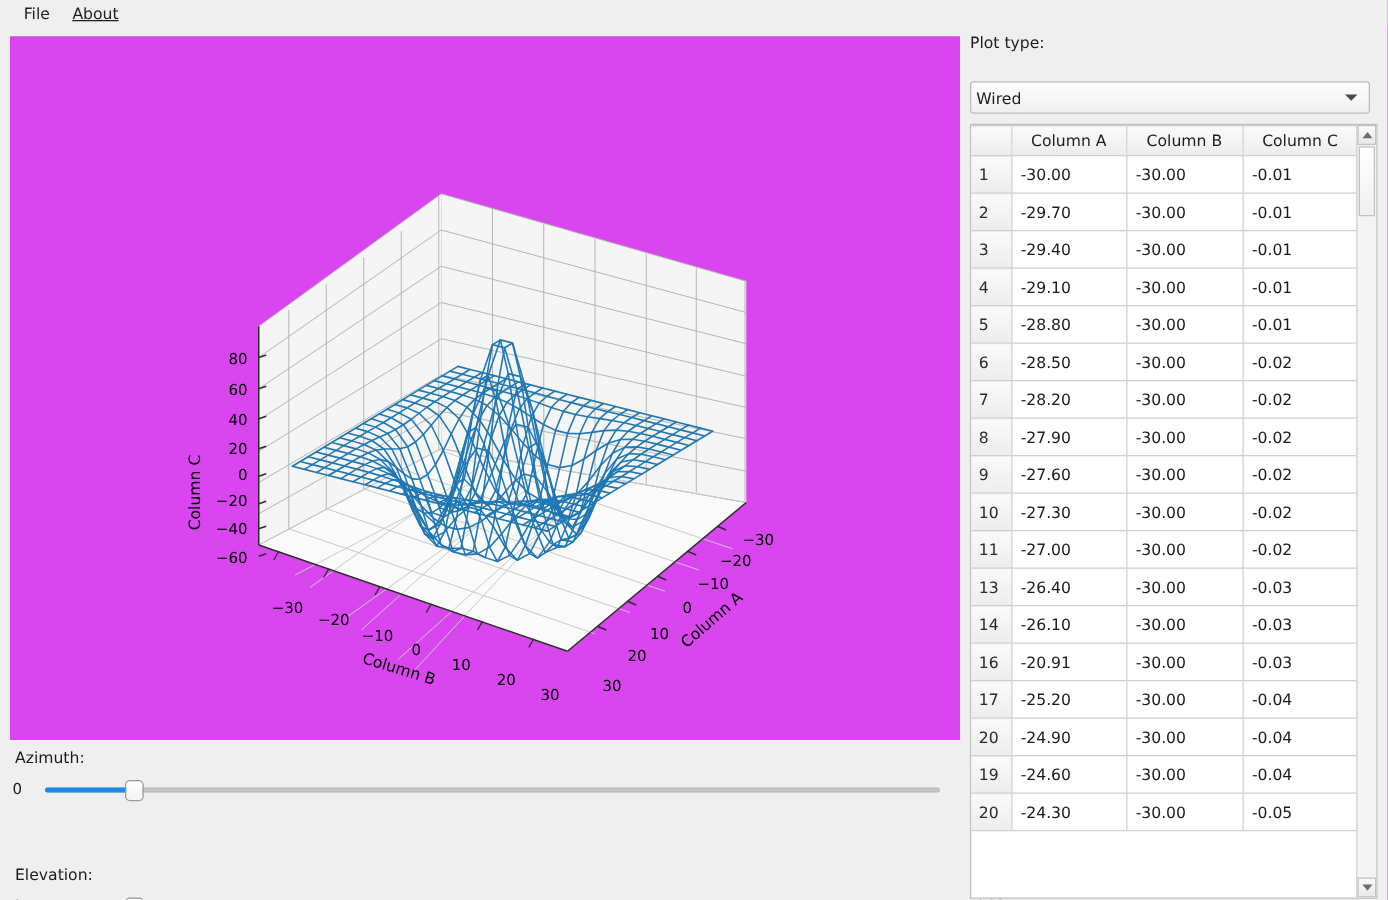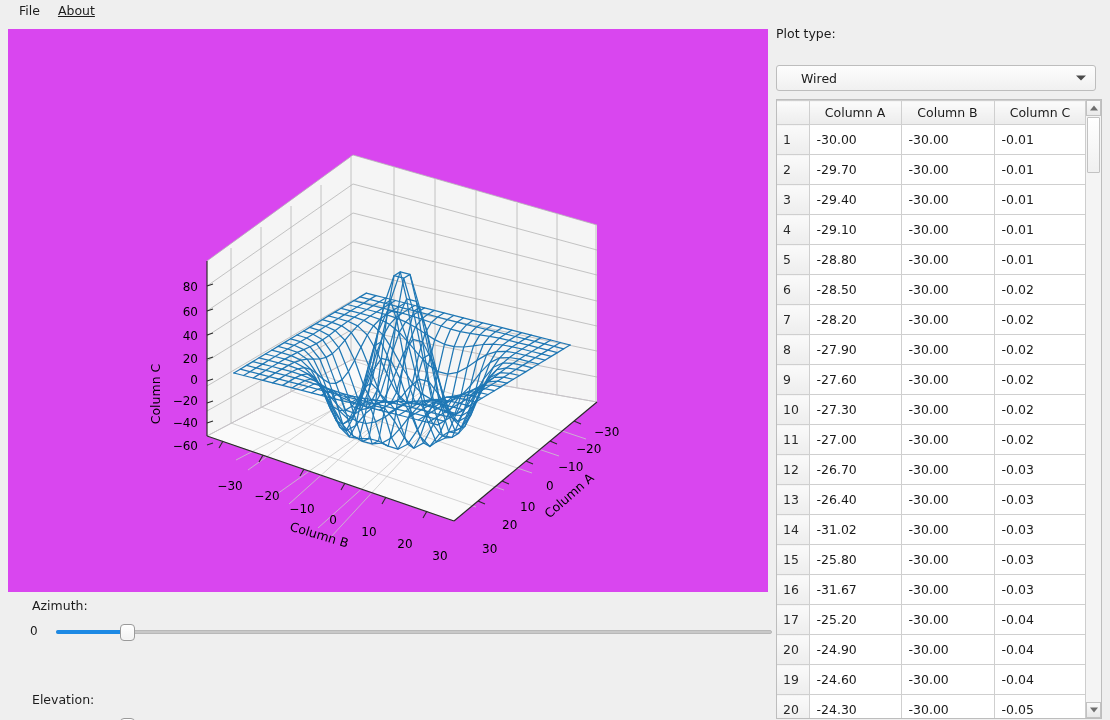--- a/index.html
+++ b/index.html
@@ -16,40 +16,40 @@
   .menubar{position:absolute;left:0;top:0;width:1110px;height:21px;background:#efefef;
            display:flex;align-items:center;padding-left:10px;box-sizing:border-box;}
   .menuitem{padding:1px 9px;font-size:12.5px;color:#1d1d1d;cursor:default;line-height:15px;}
   .menuitem .u{text-decoration:underline;}
 
   
   .canvas-wrap{position:absolute;left:8px;top:29px;width:760px;height:563px;background:#d946ef;}
   .canvas-wrap svg{display:block;}
 
   
-  .slider-block{position:absolute;left:0;width:768px;margin-left:20px;}
+  .slider-block{position:absolute;left:0;width:768px;}
   .slider-label{font-size:12.5px;color:#1b1b1b;padding-left:12px;}
   .slider-row{display:flex;align-items:center;padding:0 12px 0 10px;box-sizing:border-box;width:768px;}
   .slider-end{font-size:12px;color:#1b1b1b;width:22px;text-align:left;}
   .slider-end.right{text-align:right;width:28px;}
   .slider-track-wrap{position:relative;flex:1;height:18px;margin:0 4px;}
   .slider-groove{position:absolute;left:0;right:0;top:8px;height:4px;border-radius:2px;
                  background:#c8c8c8;border:1px solid #b8b8b8;box-sizing:border-box;}
   .slider-fill{position:absolute;left:0;top:8px;height:4px;border-radius:2px;background:#1d89e4;}
   .slider-handle{position:absolute;top:2px;width:15px;height:17px;border-radius:4px;
                  background:linear-gradient(#ffffff,#f2f2f2);border:1px solid #9a9a9a;
                  box-sizing:border-box;box-shadow:0 0 0 0.5px rgba(255,255,255,.6) inset;cursor:pointer;}
 
   
   .right{position:absolute;left:776px;top:26px;width:326px;}
   .plot-type-label{font-size:12.5px;color:#1b1b1b;margin:0 0 24px 0;}
   .combo{position:relative;width:320px;height:26px;box-sizing:border-box;
          background:linear-gradient(#fdfdfd,#f0f0f0);
          border:1px solid #bdbdbd;border-radius:3px;
-         display:flex;align-items:center;padding-left:24px;font-size:12.5px;color:#1b1b1b;cursor:pointer;}
+         display:flex;align-items:center;padding-left:4px;font-size:12.5px;color:#1b1b1b;cursor:pointer;}
   .combo .arrow{position:absolute;right:9px;top:50%;transform:translateY(-50%);
                 width:0;height:0;border-left:5px solid transparent;border-right:5px solid transparent;
                 border-top:5px solid #4a4a4a;}
 
   
   .table-outer{position:relative;margin-top:8px;width:326px;height:620px;
                border:1px solid #bdbdbd;background:#fff;box-sizing:border-box;overflow:hidden;}
   table.grid{border-collapse:collapse;width:309px;table-layout:fixed;}
   table.grid th,table.grid td{border:1px solid #cfcfcf;font-size:12.5px;color:#1b1b1b;
                               height:30px;box-sizing:border-box;overflow:hidden;white-space:nowrap;}
@@ -388,46 +388,34 @@
               <td class="val">-30.00</td>
               <td class="val">-0.02</td>
             </tr>
             <tr>
               <td class="rowhdr">11</td>
               <td class="val">-27.00</td>
               <td class="val">-30.00</td>
               <td class="val">-0.02</td>
             </tr>
             <tr>
-              <td class="rowhdr">12</td>
-              <td class="val">-26.70</td>
-              <td class="val">-30.00</td>
-              <td class="val">-0.03</td>
-            </tr>
-            <tr>
               <td class="rowhdr">13</td>
               <td class="val">-26.40</td>
               <td class="val">-30.00</td>
               <td class="val">-0.03</td>
             </tr>
             <tr>
               <td class="rowhdr">14</td>
-              <td class="val">-31.02</td>
+              <td class="val">-26.10</td>
               <td class="val">-30.00</td>
               <td class="val">-0.03</td>
             </tr>
             <tr>
-              <td class="rowhdr">15</td>
-              <td class="val">-25.80</td>
-              <td class="val">-30.00</td>
-              <td class="val">-0.03</td>
-            </tr>
-            <tr>
               <td class="rowhdr">16</td>
-              <td class="val">-31.67</td>
+              <td class="val">-20.91</td>
               <td class="val">-30.00</td>
               <td class="val">-0.03</td>
             </tr>
             <tr>
               <td class="rowhdr">17</td>
               <td class="val">-25.20</td>
               <td class="val">-30.00</td>
               <td class="val">-0.04</td>
             </tr>
             <tr>

